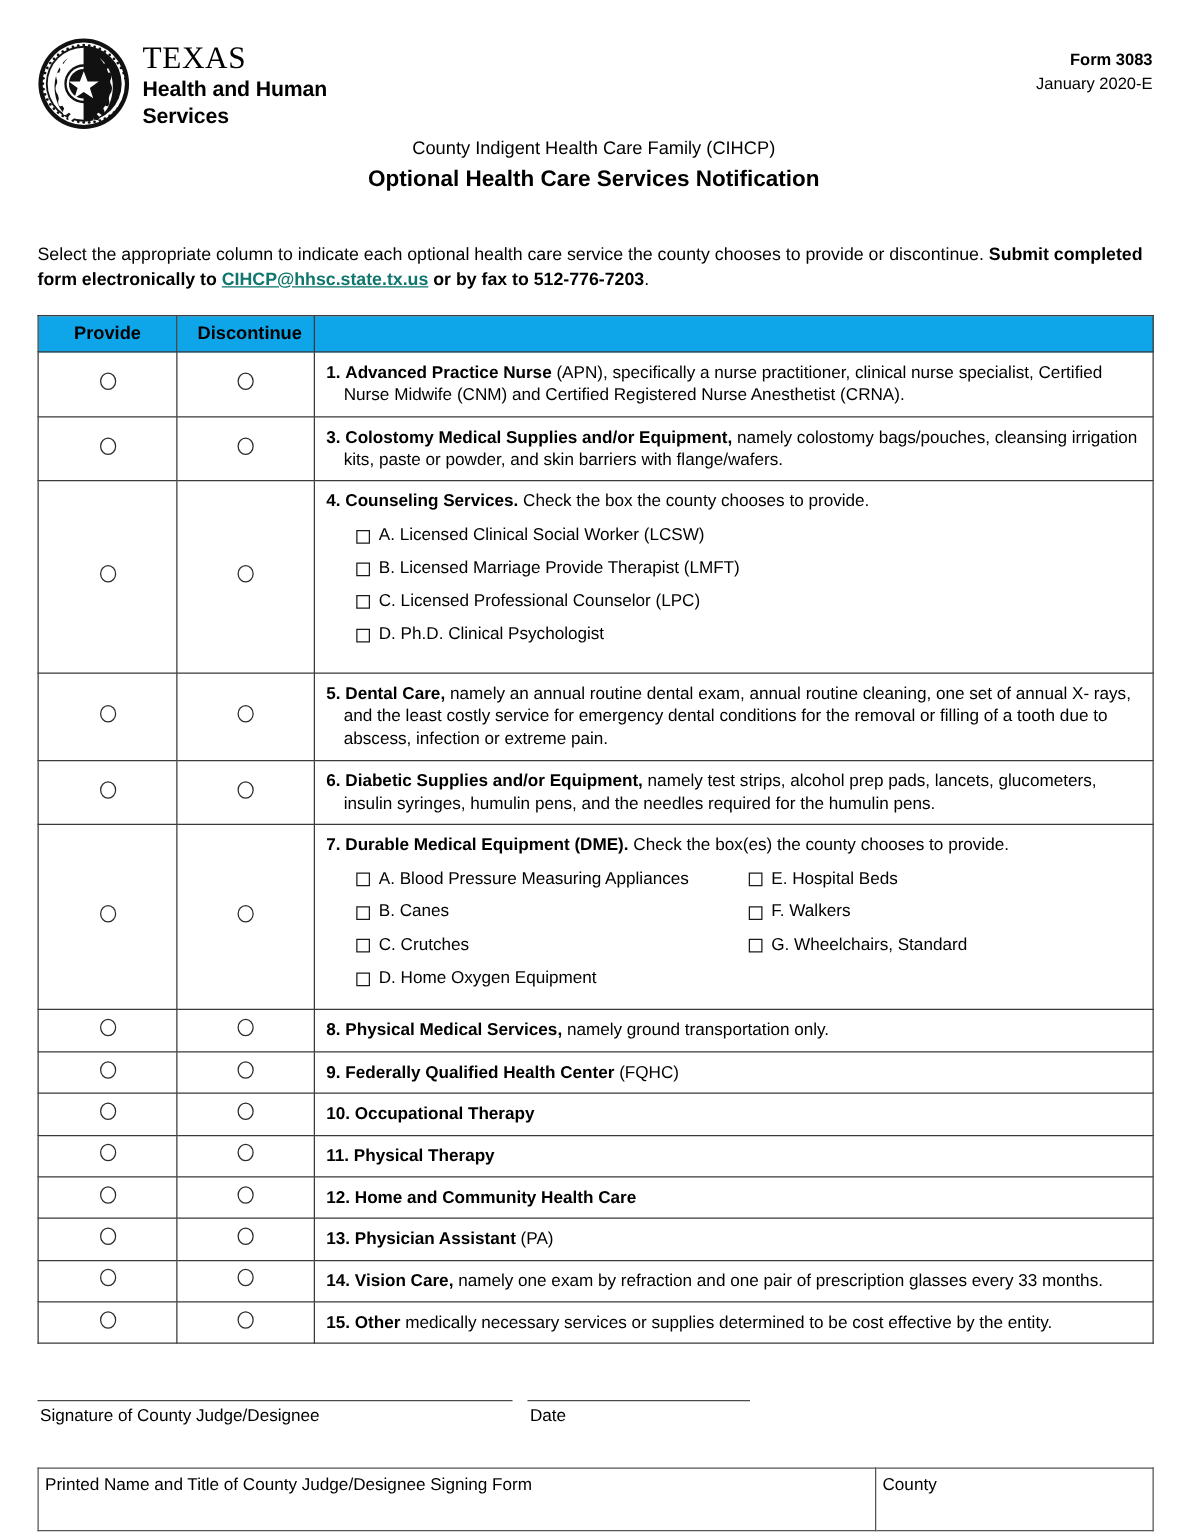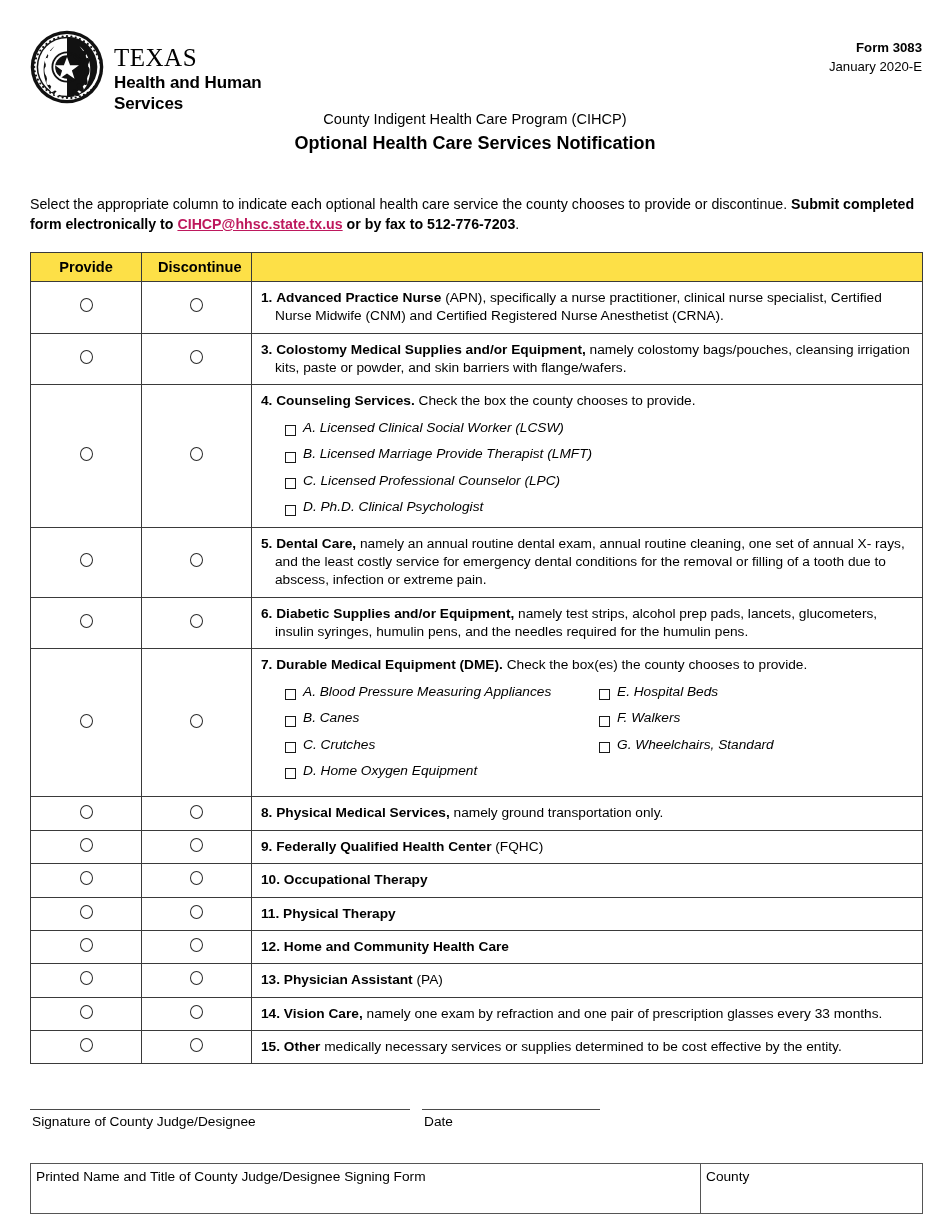--- a/index.html
+++ b/index.html
@@ -21,21 +21,21 @@
   .header { position: relative; height: 105px; }
   .logo-block {
     position: absolute; left: 30px; top: 30px;
     display: flex; align-items: flex-start; gap: 10px;
   }
   .seal { width: 74px; height: 74px; display: block; flex: 0 0 74px; }
   .logo-text { padding-top: 4px; }
   .logo-texas {
     font-family: "Liberation Serif", serif;
     font-size: 25px; letter-spacing: 0.5px;
-    line-height: 1.0; font-weight: 400; color: #000; margin-top: 11px;
+    line-height: 1.0; font-weight: 400; color: #000;
   }
   .logo-sub {
     font-family: "Liberation Sans", sans-serif;
     font-size: 17px; font-weight: bold; line-height: 1.22;
     margin-top: 3px; letter-spacing: -0.1px;
   }
   .form-meta {
     position: absolute; right: 28px; top: 38px;
     text-align: right; font-size: 13.2px; line-height: 1.45;
   }
@@ -46,36 +46,36 @@
   .title-prog { font-size: 14.6px; line-height: 1.4; }
   .title-main { font-size: 18px; font-weight: bold; margin-top: 2px; line-height: 1.35; }
 
   
   .intro {
     margin: 38px 28px 0 30px;
     font-size: 14.2px; line-height: 1.42; text-align: left;
   }
   .intro b { font-weight: bold; }
   .intro a.mail {
-    color: #be185d; text-decoration: underline; font-weight: bold;
+    color: #0f766e; text-decoration: underline; font-weight: bold;
   }
 
   
   .svc-table {
     margin: 18px 28px 0 30px;
     border-collapse: collapse;
     width: 892px;
     table-layout: fixed;
   }
   .svc-table th, .svc-table td {
     border: 1px solid #3a3a3a;
     vertical-align: middle;
   }
   .svc-table thead th {
-    background: #fde047;
+    background: #0ea5e9;
     font-size: 14.6px; font-weight: bold;
     height: 29px; padding: 2px 16px;
     text-align: center;
   }
   .col-provide { width: 111px; }
   .col-disc { width: 110px; }
   .col-desc { width: 671px; }
   td.opt {
     text-align: center; padding: 0;
   }
@@ -90,24 +90,24 @@
     padding: 7px 10px 7px 9px;
     font-size: 13.7px; line-height: 1.34;
     text-align: left;
   }
   td.desc b { font-weight: bold; }
   .desc-indent { padding-left: 14px; text-indent: -14px; }
 
   
   .sub-list { margin-top: 9px; }
   .sub-item {
-    display: flex; align-items: flex-end; gap: 7px;
-    margin: 0 0 10px 0; font-size: 13.7px; line-height: 1.2; font-style: italic;
-  }
-  .sub-item:last-child { margin-bottom: 4px; }
+    display: flex; align-items: center; gap: 7px;
+    margin: 0 0 10px 0; font-size: 13.7px; line-height: 1.2;
+  }
+  .sub-item:last-child { margin-bottom: 15px; }
   .cbox {
     display: inline-block; flex: 0 0 auto;
     width: 11px; height: 11px;
     border: 1.2px solid #1a1a1a;
     background: #fff; margin-top: 2px;
   }
   .sub-cols {
     margin-top: 9px;
     display: grid;
     grid-template-columns: 338px auto;
@@ -268,21 +268,21 @@
       </div>
     </div>
 
     <div class="form-meta">
       <div class="fm-num">Form 3083</div>
       <div>January 2020-E</div>
     </div>
   </div>
 
   <div class="titles">
-    <div class="title-prog">County Indigent Health Care Program (CIHCP)</div>
+    <div class="title-prog">County Indigent Health Care Family (CIHCP)</div>
     <div class="title-main">Optional Health Care Services Notification</div>
   </div>
 
   <div class="intro">
     <span>Select the appropriate column to indicate each optional health care service the county chooses to provide or discontinue. </span><b>Submit completed form electronically to </b><a class="mail" href="#">CIHCP@hhsc.state.tx.us</a><b> or by fax to 512-776-7203</b><span>.</span>
   </div>
 
   <table class="svc-table">
     <colgroup>
       <col class="col-provide">

